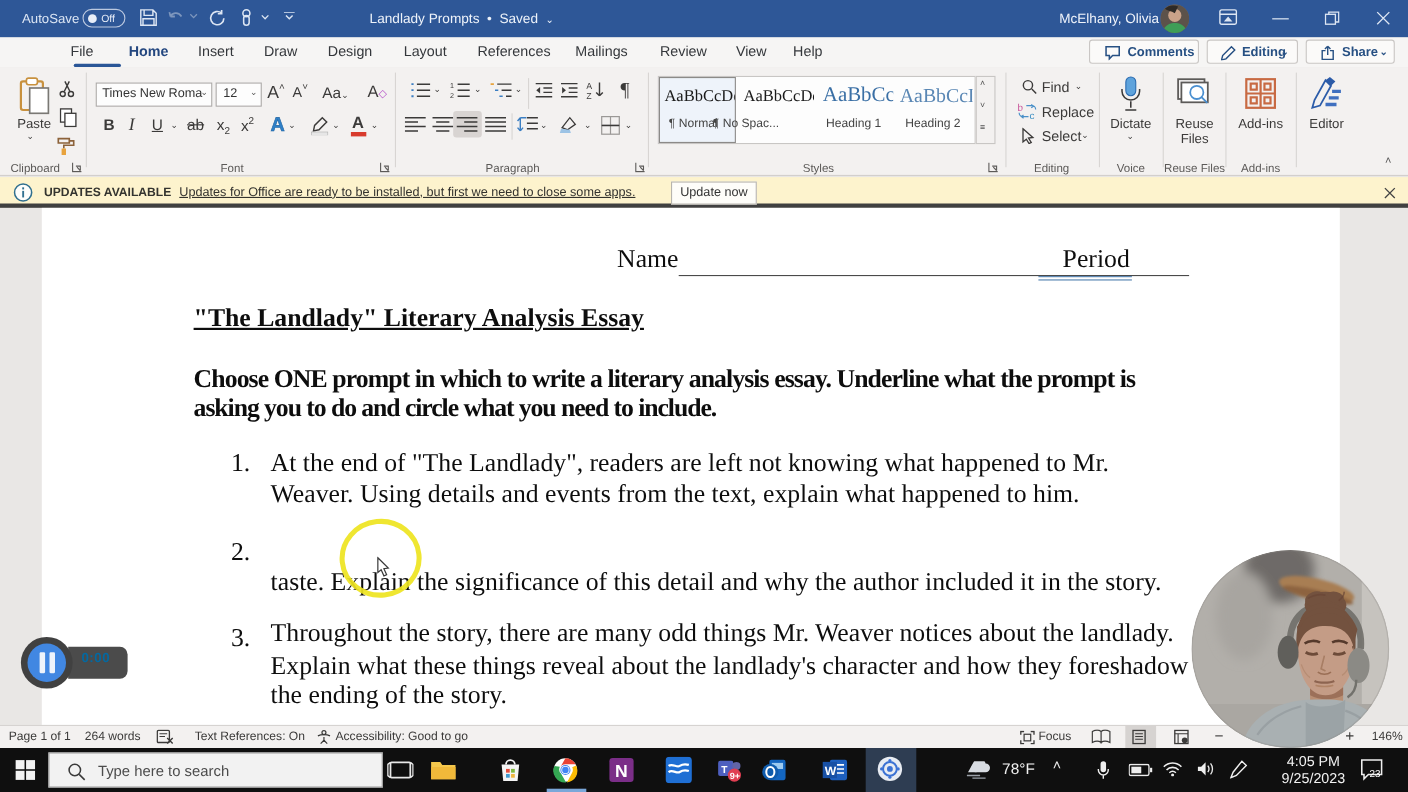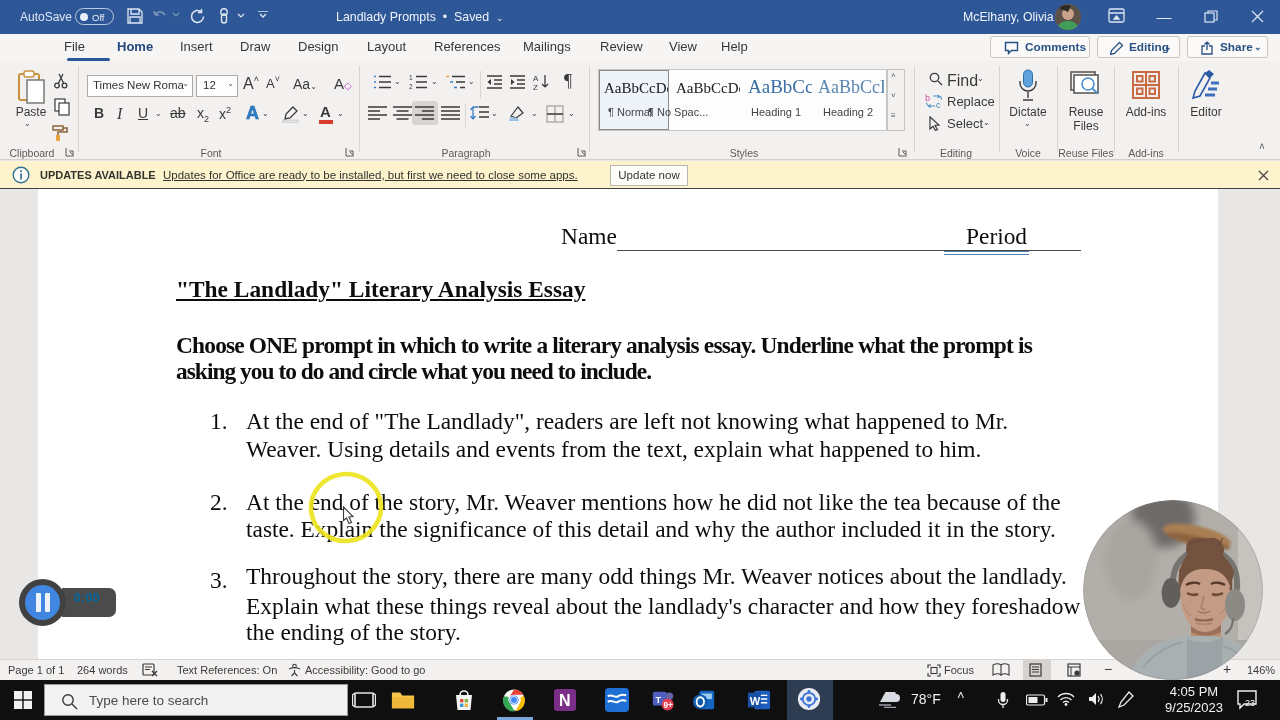--- a/index.html
+++ b/index.html
@@ -29,21 +29,21 @@
 
 
 #ribbon { position:absolute; left:0; top:61px; width:1280px; height:99px; background:#f3f1f0; border-bottom:1px solid #d2cfcd; }
 .gsep { position:absolute; top:5px; height:86px; width:1px; background:#d8d5d3; }
 .glabel { position:absolute; top:86px; width:120px; text-align:center; font-size:10.5px; color:#5c5a58; }
 .launcher { position:absolute; top:86px; width:10px; height:10px; }
 .combo { position:absolute; border:1px solid #aca9a7; background:#fdfdfd; height:22px; font-size:11.5px; color:#333; }
 .rbtn2 { font-size:14px; color:#3b3a39; }
 
 
-#msgbar { position:absolute; left:0; top:161px; width:1280px; height:28px; background:#fdf3cd; border-bottom:1px solid #404040; }
+#msgbar { position:absolute; left:0; top:161px; width:1280px; height:28px; background:#fdf3cd; border-bottom:4px solid #404040; }
 #msgbar .bold { font-weight:bold; font-size:11px; color:#34342f; }
 #msgbar .link { font-size:11.5px; color:#33322e; text-decoration:underline; }
 #updbtn { position:absolute; left:610px; top:3.5px; width:78px; height:21px; background:#fefdf9; border:1px solid #b8b5ae; font-size:11.5px; color:#333; text-align:center; line-height:19px; }
 
 
 #docarea { position:absolute; left:0; top:189px; width:1280px; height:471px; background:#e9e7e5; }
 #page { position:absolute; left:38px; top:0; width:1180px; height:471px; background:#ffffff; }
 .serif { font-family:"Liberation Serif", serif; color:#0d0d0d; }
 .dline { position:absolute; white-space:nowrap; font-size:23.4px; line-height:27px; }
 
@@ -332,21 +332,21 @@
   <svg class="launcher" style="left:898px" width="10" height="10" viewBox="0 0 10 10">
       <path d="M1 1v8h8M4 4h4v4" fill="none" stroke="#5c5a58" stroke-width="1"></path>
       <path d="M5 5l3 3" stroke="#5c5a58" stroke-width="1"></path>
     </svg>
   <div class="gsep" style="left:914px"></div>
 
   <svg style="position:absolute;left:929px;top:11px" width="14" height="14" viewBox="0 0 14 14">
       <circle cx="5.5" cy="5.5" r="4.2" fill="none" stroke="#3b3a39" stroke-width="1.3"></circle>
       <path d="M9 9l4 4" stroke="#3b3a39" stroke-width="1.3"></path>
     </svg>
-  <span style="position:absolute;left:947px;top:11px;font-size:16px;color:#3b3a39">Find</span>
+  <span style="position:absolute;left:947px;top:11px;font-size:13px;color:#3b3a39">Find</span>
   <span style="position:absolute;left:977px;top:13px;font-size:8px;color:#3b3a39">⌄</span>
   <svg style="position:absolute;left:925px;top:32px" width="18" height="16" viewBox="0 0 18 16">
       <text x="0" y="8" font-size="9" fill="#c8559a" font-family="Liberation Sans">b</text>
       <text x="11" y="15" font-size="9" fill="#3b8ec2" font-family="Liberation Sans">c</text>
       <path d="M8 3h5a3.5 3.5 0 0 1 3.5 3.5M12.5 2l2 1.5-2 1.5" fill="none" stroke="#4a90c8" stroke-width="1.1"></path>
       <path d="M10 13H5a3.5 3.5 0 0 1-3.5-3.5M5.5 14.5l-2-1.5 2-1.5" fill="none" stroke="#4a90c8" stroke-width="1.1"></path>
     </svg>
   <span style="position:absolute;left:947px;top:33px;font-size:13px;color:#3b3a39">Replace</span>
   <svg style="position:absolute;left:928px;top:55px" width="13" height="15" viewBox="0 0 13 15">
       <path d="M2 1l9 8-4 .5 2.5 4-2 1-2.5-4L2 13z" fill="none" stroke="#3b3a39" stroke-width="1.2"></path>
@@ -422,21 +422,20 @@
     <div style="position:absolute;left:617px;top:250px;width:464px;border-bottom:1.5px solid #4a4a4a;"></div>
     <div class="dline" style="left:966px;top:223px;">Period</div>
     <div style="position:absolute;left:944px;top:251px;width:85px;height:3.5px;border-top:1.2px solid #4f7fae;border-bottom:1.2px solid #4f7fae;"></div>
     <div class="dline" style="left:176px;top:276px;font-weight:bold;text-decoration:underline;">"The Landlady" Literary Analysis Essay</div>
     <div class="dline" style="left:176px;top:332px;font-weight:bold;letter-spacing:-0.823px;">Choose ONE prompt in which to write a literary analysis essay. Underline what the prompt is</div>
     <div class="dline" style="left:176px;top:358px;font-weight:bold;letter-spacing:-0.973px;">asking you to do and circle what you need to include.</div>
     <div class="dline" style="left:210px;top:408px;">1.</div>
     <div class="dline" style="left:246px;top:408px;">At the end of "The Landlady", readers are left not knowing what happened to Mr.</div>
     <div class="dline" style="left:246px;top:436px;">Weaver. Using details and events from the text, explain what happened to him.</div>
     <div class="dline" style="left:210px;top:489px;">2.</div>
-    <div class="dline" style="left:246px;top:489px;">At the end of the story, Mr. Weaver mentions how he did not like the tea because of the</div>
     <div class="dline" style="left:246px;top:515.5px;">taste. Explain the significance of this detail and why the author included it in the story.</div>
     <div class="dline" style="left:210px;top:567px;">3.</div>
     <div class="dline" style="left:246px;top:563px;text-align:center;">Throughout the story, there are many odd things Mr. Weaver notices about the landlady.</div>
     <div class="dline" style="left:246px;top:593px;">Explain what these things reveal about the landlady's character and how they foreshadow</div>
     <div class="dline" style="left:246px;top:619px;">the ending of the story.</div>
   </div>
 </div>
 
 <div id="statusbar">
   <span class="it" style="left:8px;top:4px">Page 1 of 1</span>

